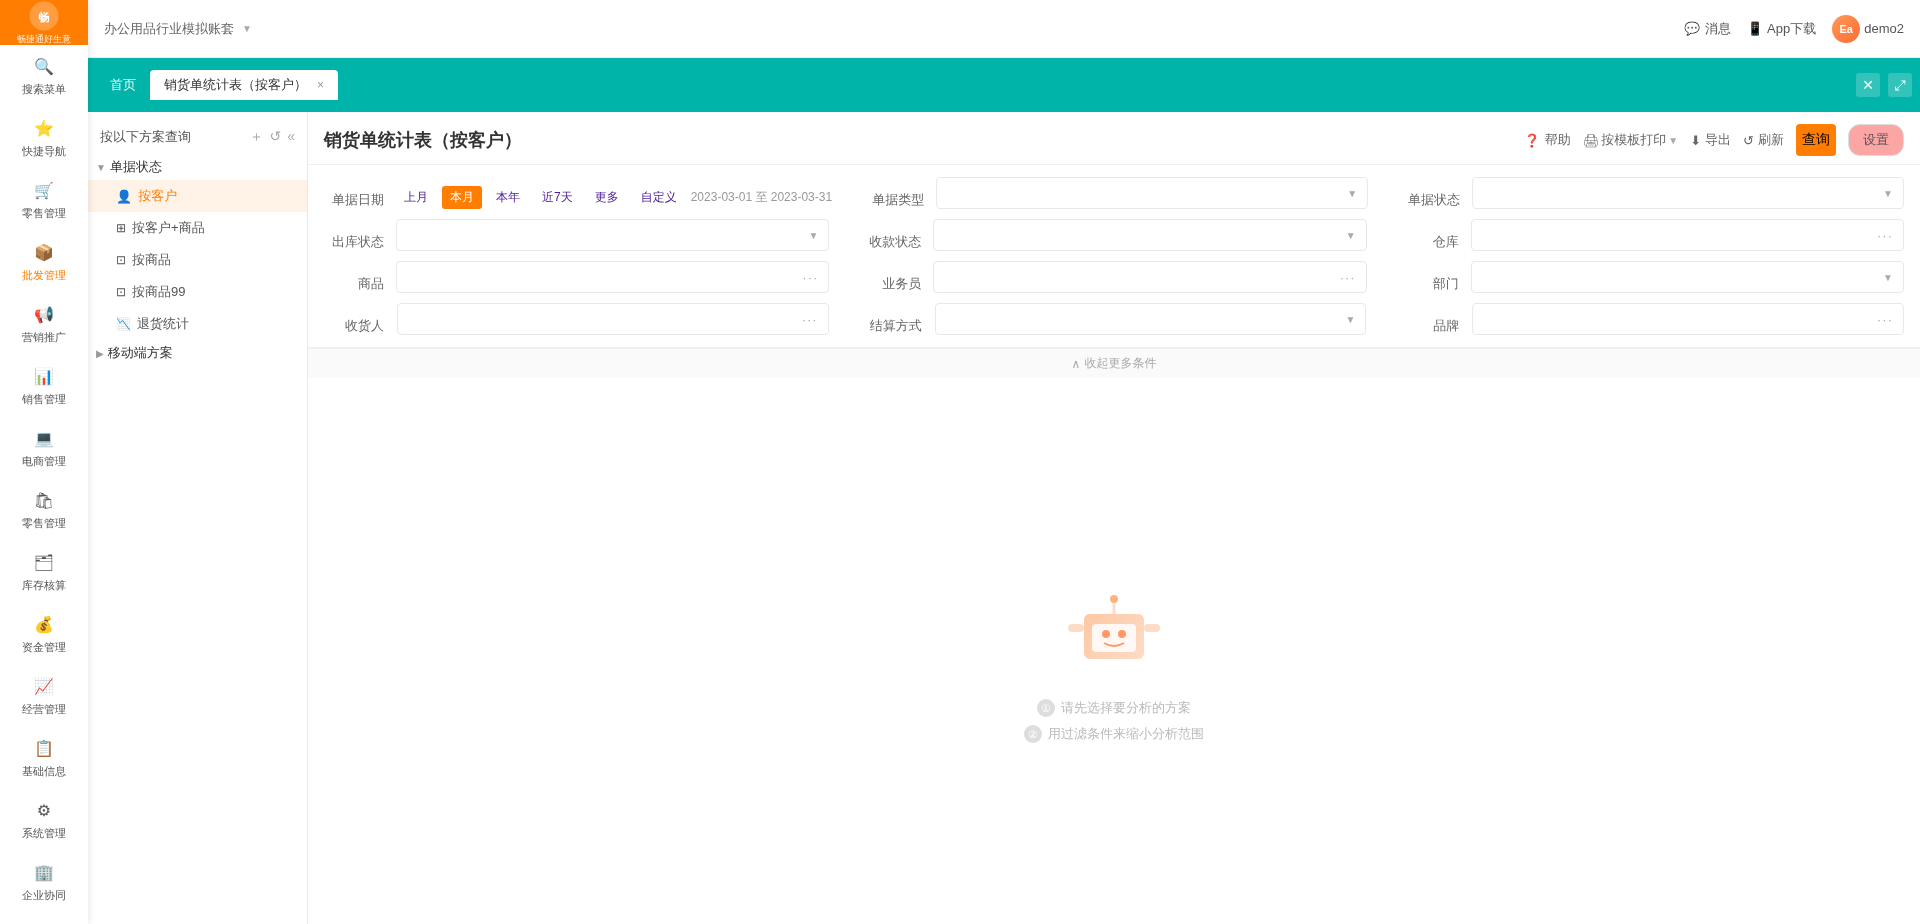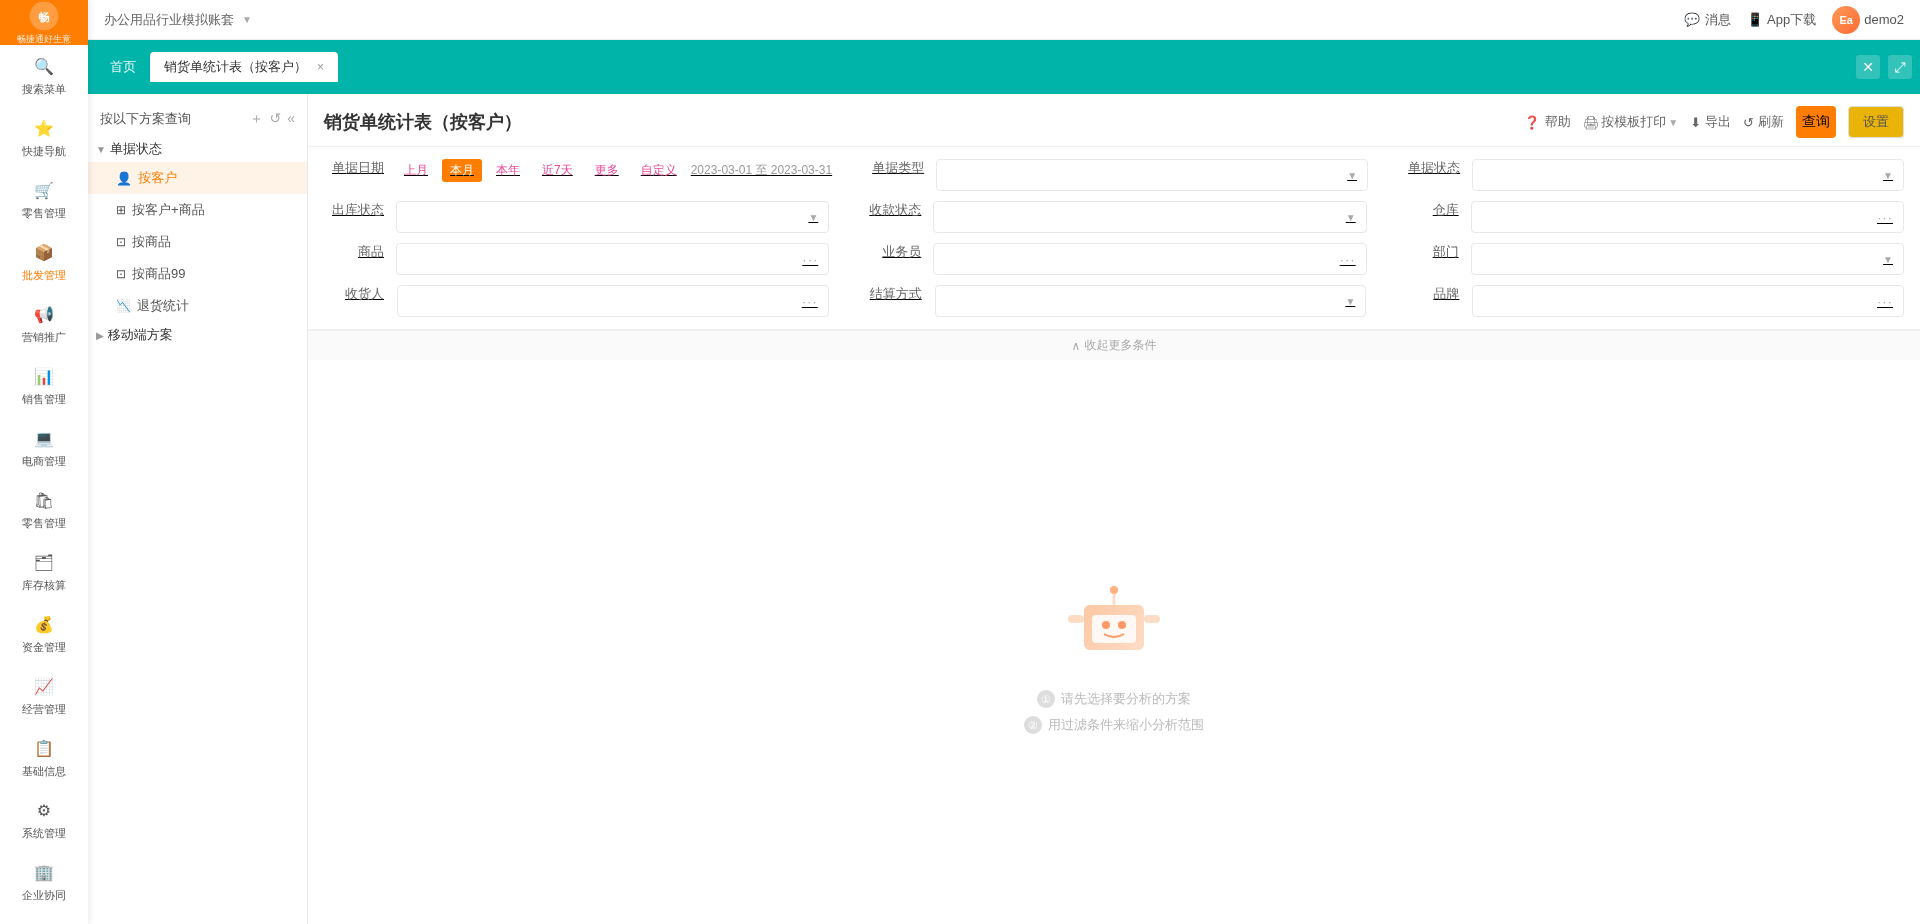--- a/index.html
+++ b/index.html
@@ -55,21 +55,21 @@
     
     .main-area {
       flex: 1;
       display: flex;
       flex-direction: column;
       overflow: hidden;
     }
 
     
     .top-nav {
-      height: 40px;
+      height: 58px;
       background: #fff;
       display: flex;
       align-items: center;
       justify-content: space-between;
       padding: 0 16px;
       border-bottom: 1px solid #eee;
       flex-shrink: 0;
     }
     .top-nav-left {
       display: flex;
@@ -243,40 +243,39 @@
     .btn-primary {
       background: #ff7d00;
       color: #000000;
       border: none;
       padding: 7px 6px;
       border-radius: 4px;
       cursor: pointer;
       font-size: 14px;
     }
     .btn-secondary {
-      background: #eab308;
+      background: #fca5a5;
       color: #555;
       border: 1px solid #ddd;
       padding: 6px 14px;
-      border-radius: 4px;
+      border-radius: 12px;
       cursor: pointer;
       font-size: 13px;
     }
 
     
     .filter-area {
       padding: 12px 16px;
       border-bottom: 1px solid #f0f0f0;
     }
     .filter-row {
       display: flex;
-      align-items: flex-start;
+      align-items: flex-end;
       gap: 12px;
       margin-bottom: 10px;
-      text-decoration: underline;
     }
     .filter-row:last-child { margin-bottom: 0; gap: 13px; }
     .filter-label {
       color: #666;
       font-size: 13px;
       min-width: 60px;
       text-align: right;
       flex-shrink: 0;
     }
     .filter-control {
@@ -302,21 +301,21 @@
       display: flex;
       align-items: center;
       gap: 6px;
       flex-shrink: 0;
     }
     .date-btn {
       padding: 3px 8px;
       border-radius: 3px;
       cursor: pointer;
       font-size: 12px;
-      color: #ec4899;
+      color: #4c1d95;
     }
     .date-btn.active {
       background: #ff7d00;
       color: #fff;
     }
     .date-range {
       color: #999;
       font-size: 12px;
     }
 

